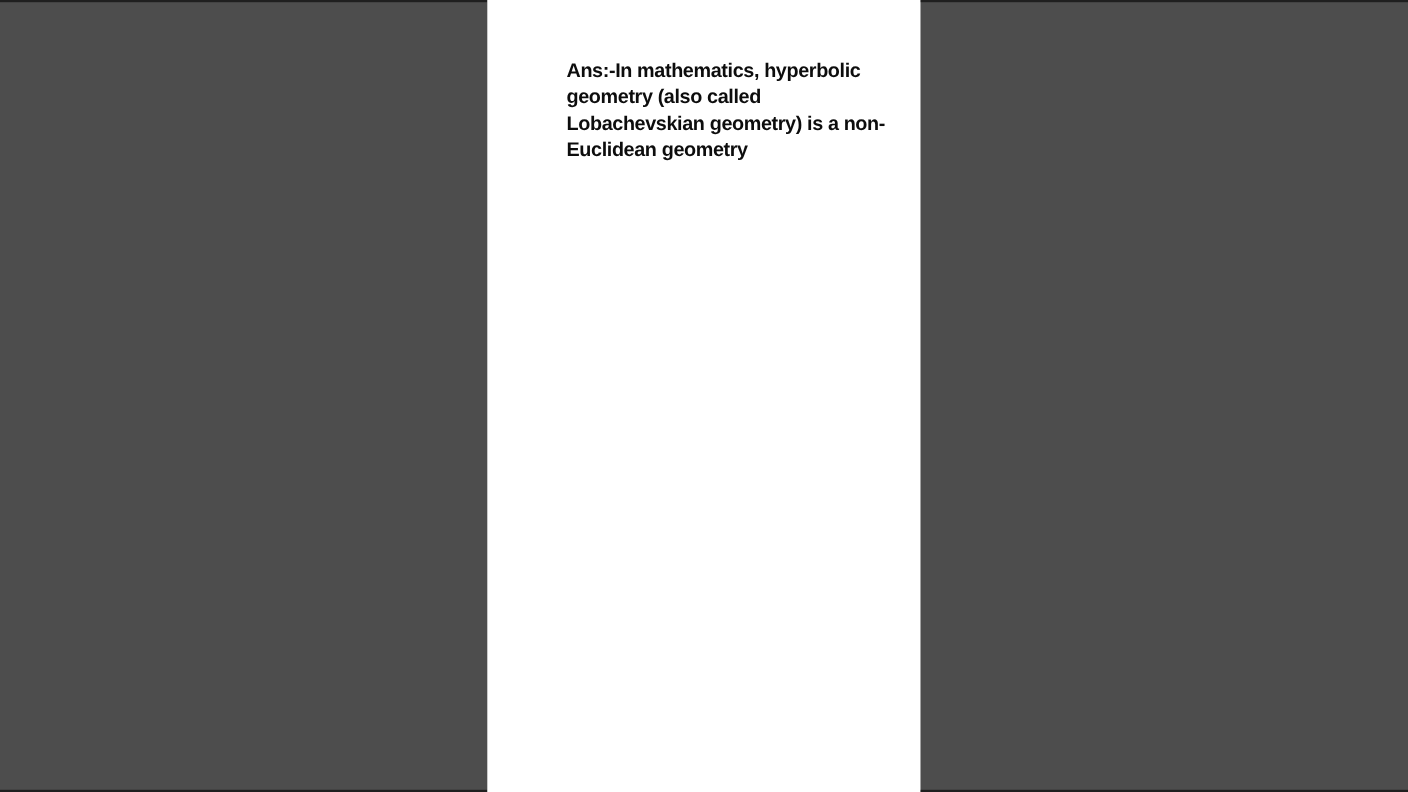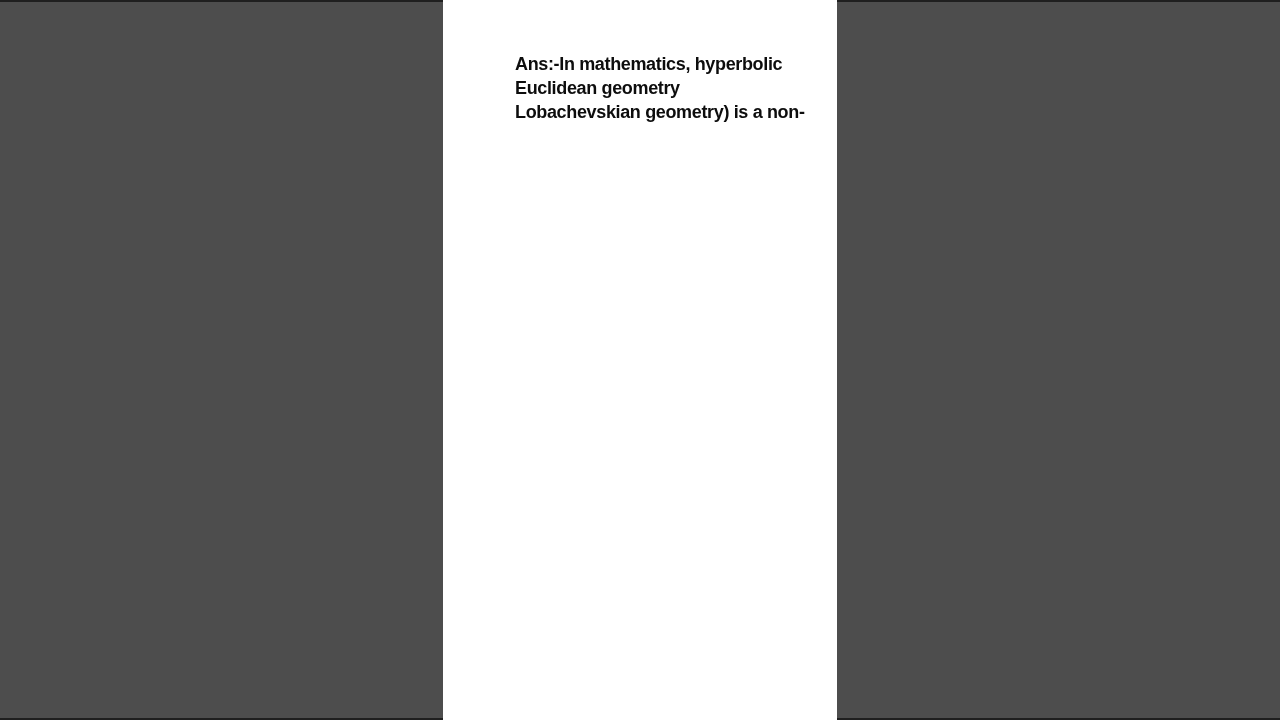--- a/index.html
+++ b/index.html
@@ -48,18 +48,19 @@
   }
 </style>
 </head>
 <body>
 
 <div class="frame">
   <div class="backdrop left"></div>
   <div class="page">
     <div class="answer">
       <div class="line">Ans:-In mathematics, hyperbolic</div>
+      <div class="line">geometry (also called</div>
+      <div class="line">Lobachevskian geometry) is a non-</div>
       <div class="line">Euclidean geometry</div>
-      <div class="line">Lobachevskian geometry) is a non-</div>
     </div>
   </div>
   <div class="backdrop right"></div>
 </div>
 
 </body></html>

